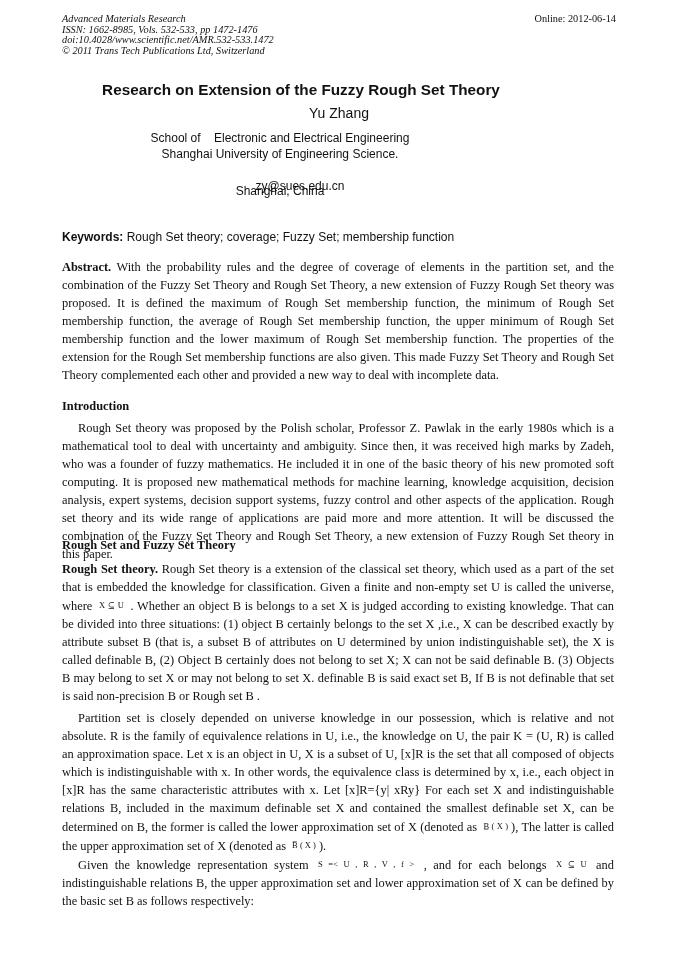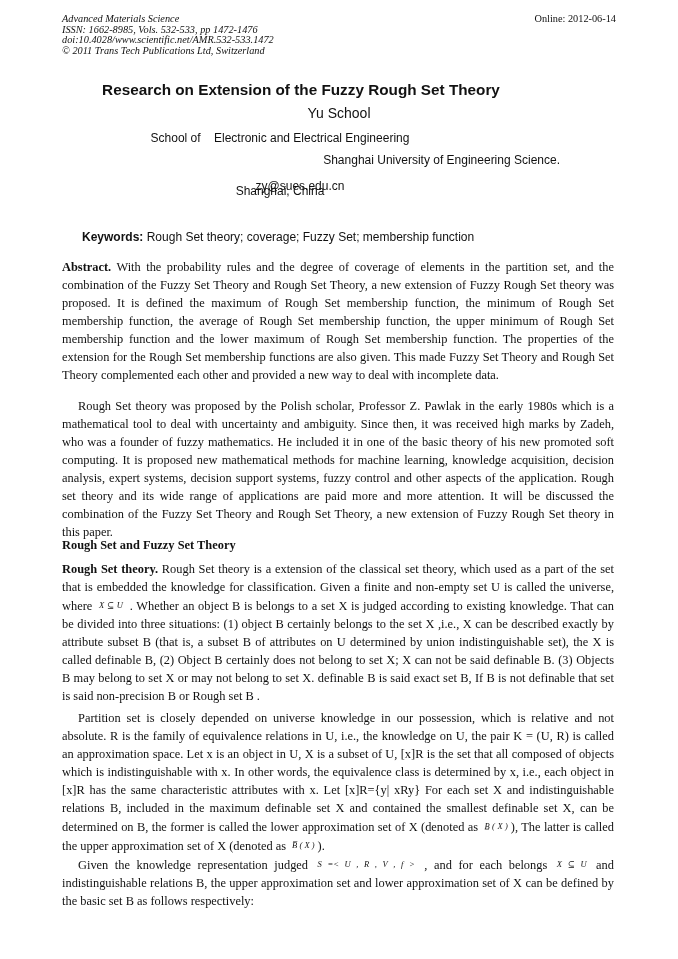--- a/index.html
+++ b/index.html
@@ -6,54 +6,55 @@
   body { width:678px; height:959px; position:relative; overflow:hidden; color:#111; }
   .serif { font-family: "Liberation Serif", "DejaVu Serif", serif; }
   .sans { font-family: "Liberation Sans", "DejaVu Sans", sans-serif; }
   .hdr { position:absolute; left:62px; top:14px; font-size:10.3px; line-height:10.6px; font-style:italic; }
   .hdr div { white-space:nowrap; }
   .online { position:absolute; right:62px; top:14px; font-size:10.3px; line-height:10.6px; }
   .title { position:absolute; left:0; width:602px; top:81px; text-align:center; font-weight:bold; font-size:15.3px; }
   .author { position:absolute; left:0; width:678px; top:105px; text-align:center; font-size:14px; }
   .aff { position:absolute; left:0; width:560px; text-align:center; font-size:12px; }
   .body { position:absolute; left:62px; width:552px; font-size:12.4px; line-height:18px; text-align:justify; }
-  .kw { position:absolute; left:62px; top:230px; font-size:12px;margin-left:20px; }
+  .kw { position:absolute; left:62px; top:230px; font-size:12px; }
   .head { font-weight:bold; }
   .indent { text-indent:16px; }
-  .math { font-size:8.5px; font-style:italic; vertical-align:2px; padding:0 3px; }
+  .math { font-size:8.5px; vertical-align:2px; padding:0 3px; }
   p { margin:0; }
 </style>
 </head>
 <body>
 
 <div class="hdr serif">
-  <div>Advanced Materials Science</div>
+  <div>Advanced Materials Research</div>
   <div>ISSN: 1662-8985, Vols. 532-533, pp 1472-1476</div>
   <div>doi:10.4028/www.scientific.net/AMR.532-533.1472</div>
   <div>© 2011 Trans Tech Publications Ltd, Switzerland</div>
 </div>
 <div class="online serif">Online: 2012-06-14</div>
 
 <div class="title sans">Research on Extension of the Fuzzy Rough Set Theory</div>
-<div class="author sans">Yu School</div>
+<div class="author sans">Yu Zhang</div>
 <div class="aff sans" style="top:131px; white-space:pre;">School of    Electronic and Electrical Engineering</div>
-<div class="aff sans" style="top:153px;text-align:right;">Shanghai University of Engineering Science.</div>
+<div class="aff sans" style="top:147px;">Shanghai University of Engineering Science.</div>
 <div class="aff sans" style="top:184px;">Shanghai, China</div>
 <div class="aff sans" style="top:179px;padding-left:20px;">zy@sues.edu.cn</div>
 
 <div class="kw sans">
   <span class="head">Keywords:</span><span> Rough Set theory; coverage; Fuzzy Set; membership function</span>
 </div>
 
 <div class="body serif" style="top:258px;">
   <p><span class="head">Abstract.</span><span> With the probability rules and the degree of coverage of elements in the partition set, and the combination of the Fuzzy Set Theory and Rough Set Theory, a new extension of Fuzzy Rough Set theory was proposed. It is defined the maximum of Rough Set membership function, the minimum of Rough Set membership function, the average of Rough Set membership function, the upper minimum of Rough Set membership function and the lower maximum of Rough Set membership function. The properties of the extension for the Rough Set membership functions are also given. This made Fuzzy Set Theory and Rough Set Theory complemented each other and provided a new way to deal with incomplete data.</span></p>
 </div>
 
 <div class="body serif" style="top:397px;">
+  <p class="head" style="margin-bottom:4px;">Introduction</p>
   <p class="indent">Rough Set theory was proposed by the Polish scholar, Professor Z. Pawlak in the early 1980s which is a mathematical tool to deal with uncertainty and ambiguity.   Since then, it was received high marks by Zadeh, who was a founder of fuzzy mathematics. He included it in one of the basic theory of his new promoted soft computing.   It is proposed new mathematical methods for machine learning, knowledge acquisition, decision analysis, expert systems, decision support systems, fuzzy control and other aspects of the application.   Rough set theory and its wide range of applications are paid more and more attention. It will be discussed the combination of the Fuzzy Set Theory and Rough Set Theory, a new extension of Fuzzy Rough Set theory in this paper.</p>
 </div>
 
 <div class="body serif" style="top:536px;">
   <p class="head" style="margin-bottom:6px;">Rough Set and Fuzzy Set Theory</p>
   <p><span class="head">Rough Set theory.</span><span> Rough Set theory is a extension of the classical set theory, which used as a part of the set that    is embedded the knowledge for classification. Given a finite and non-empty set U is called the universe, where </span><span class="math">X ⊆ U</span><span> . Whether an object B is belongs to a set X is judged according to existing knowledge. That can be divided into three situations: (1) object B certainly belongs to the set X ,i.e., X can be described exactly by attribute subset B    (that is, a subset B of attributes on U determined by union indistinguishable set), the X is called definable B, (2) Object B certainly does not belong to set X; X can not be said definable B. (3) Objects B may belong to set X or may not belong to set X. definable B is said exact set B, If B is not definable that set is said non-precision B or Rough set B .</span></p>
   <p class="indent" style="margin-top:4px;"><span>Partition set is closely depended on universe knowledge in our possession, which is relative and not absolute. R is the family of equivalence relations in U, i.e., the knowledge on U, the pair K = (U, R) is called an approximation space. Let x is an object in U, X is a subset of U, [x]R is the set that all composed of objects which is indistinguishable with x. In other words, the equivalence class is determined by x, i.e., each object in [x]R has the same characteristic attributes with x. Let [x]R={y| xRy} For each set X and indistinguishable relations B, included in the maximum definable set X and contained the smallest definable set X, can be determined on B, the former is called the lower approximation set of X (denoted as </span><span class="math">B̲ ( X )</span><span>), The latter is called the upper approximation set of X (denoted as </span><span class="math">B̅ ( X )</span><span>).</span></p>
-  <p class="indent"><span>Given the knowledge representation judged </span><span class="math">S =&lt; U ,  R ,  V ,  f &gt;</span><span> , and for each belongs </span><span class="math">X ⊆ U</span><span> and indistinguishable relations B, the upper approximation set and lower approximation set of X can be defined by the basic set B as follows respectively:</span></p>
+  <p class="indent"><span>Given the knowledge representation system </span><span class="math">S =&lt; U ,  R ,  V ,  f &gt;</span><span> , and for each belongs </span><span class="math">X ⊆ U</span><span> and indistinguishable relations B, the upper approximation set and lower approximation set of X can be defined by the basic set B as follows respectively:</span></p>
 </div>
 
 </body></html>

